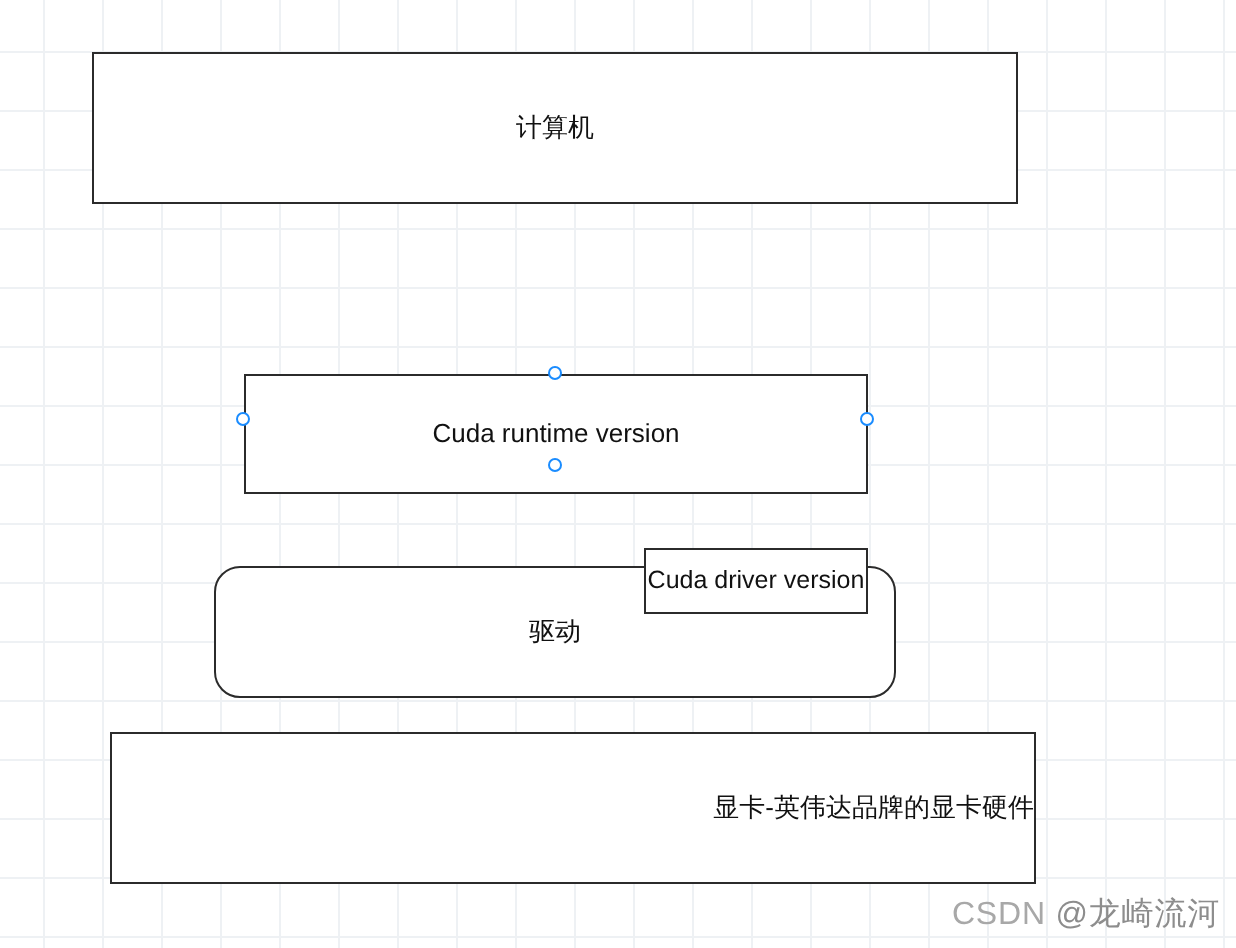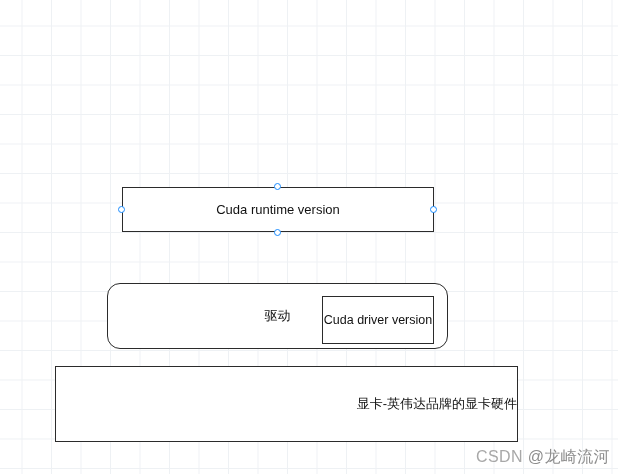--- a/index.html
+++ b/index.html
@@ -50,34 +50,34 @@
   #box-framework {
     left: 122px;
     top: 123px;
     width: 312px;
     height: 45px;
   }
   #box-cuda-runtime {
     left: 122px;
     top: 187px;
     width: 312px;
-    height: 45px;
+    height: 60px;
   }
   #box-driver {
     left: 107px;
     top: 283px;
     width: 341px;
     height: 66px;
     border-radius: 13px;
   }
   #box-cuda-driver {
     left: 322px;
-    top: 296px;
+    top: 274px;
     width: 112px;
-    height: 48px;
+    height: 33px;
     font-size: 12.5px;
     text-align: right;
   }
   #box-gpu {
     left: 55px;
     top: 366px;
     width: 463px;
     height: 76px;
     justify-content: flex-end;
   }
@@ -118,20 +118,23 @@
   }
   #watermark .wm-brand {
     color: #a8a8a8;
   }
 </style>
 </head>
 <body>
 
 <div id="canvas">
 
+  <div class="box" id="box-computer">
+    <span>计算机</span>
+  </div>
 
 
   <div class="box" id="box-cuda-runtime">
     <span>Cuda runtime version</span>
   </div>
 
   <div class="box" id="box-driver">
     <span>驱动</span>
   </div>
 

